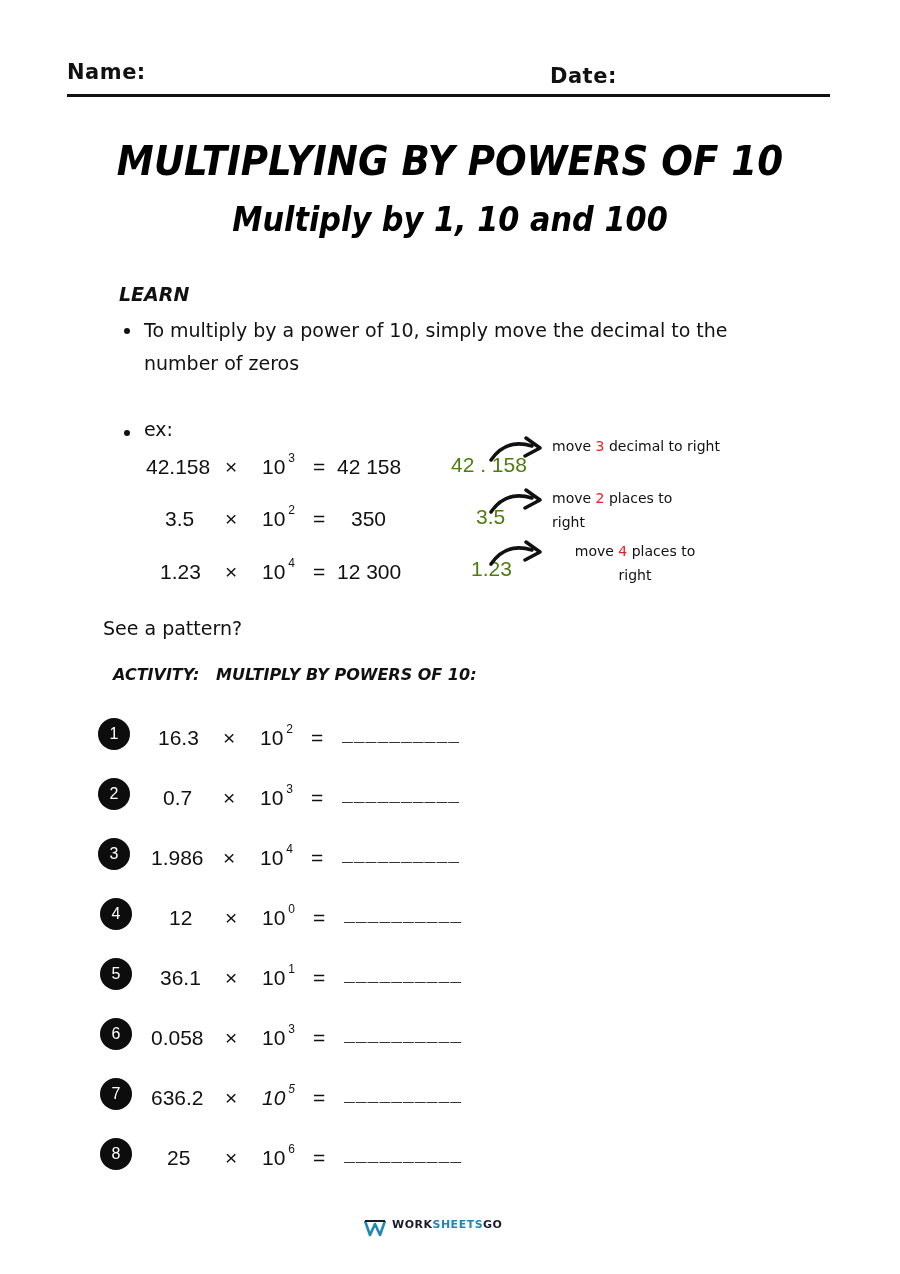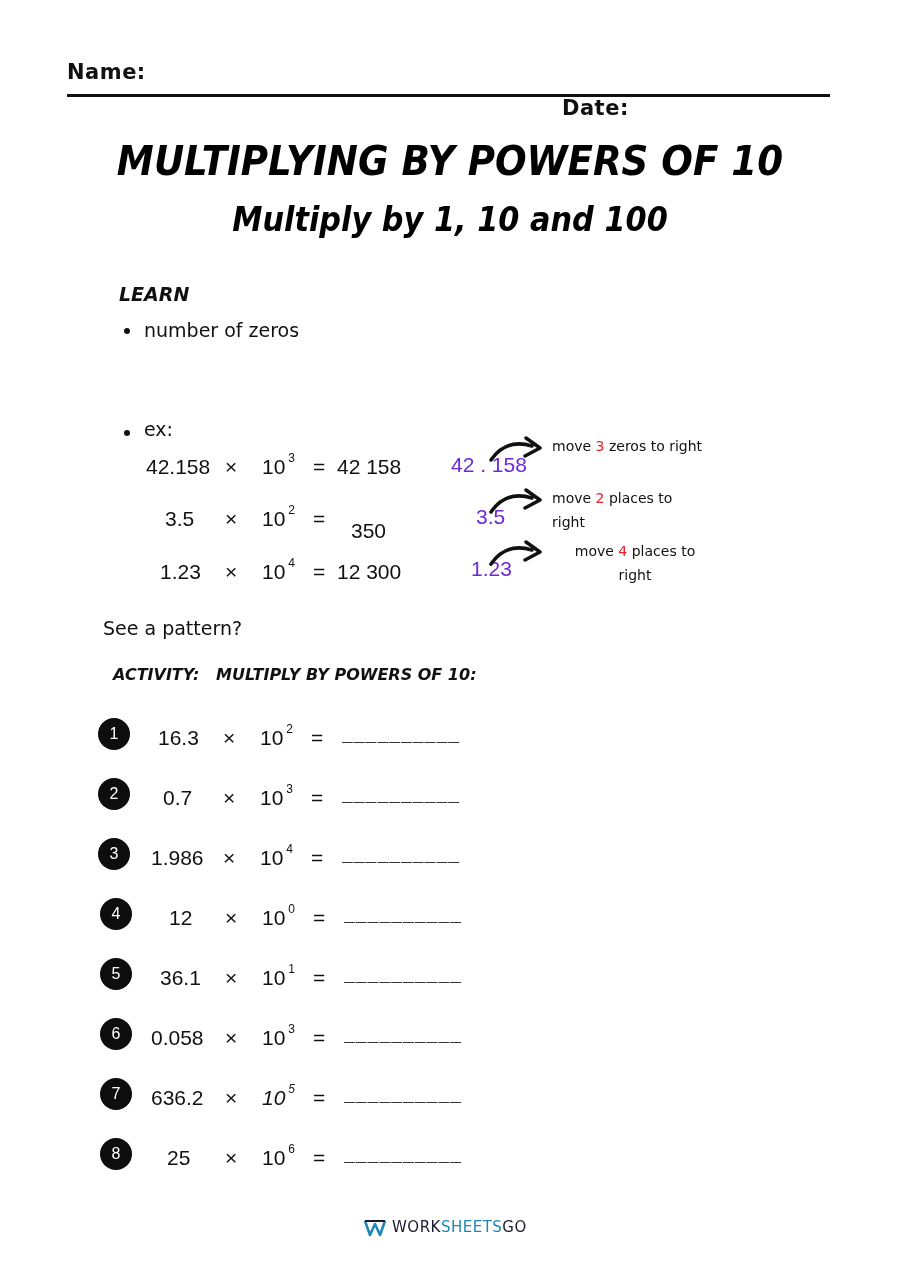--- a/index.html
+++ b/index.html
@@ -11,76 +11,77 @@
   .title { left: 0; width: 900px; text-align: center; font-family: "DejaVu Sans", sans-serif;
            font-weight: bold; font-style: italic; color: #000; }
   .title-main { top: 138px; font-size: 40px; letter-spacing: 0px; transform: scaleX(0.93); }
   .title-sub { top: 200px; font-size: 33px; transform: scaleX(0.92); }
   .section { font-family: "DejaVu Sans", sans-serif; font-weight: bold; font-style: italic; font-size: 19px; margin-left: 16px; }
   .body-text { font-family: "DejaVu Sans", sans-serif; font-size: 19px; line-height: 33px; color: #111; }
   .bullet { width: 6px; height: 6px; border-radius: 50%; background: #111; }
   .eq { font-family: "Liberation Sans", sans-serif; font-size: 21px; color: #111; }
   .eq sup { font-size: 12px; position: relative; top: -4px; margin-left: 3px; }
   .red { color: #ee1c24; }
-  .red-num { font-family: "Liberation Sans", sans-serif; font-size: 21px; color: #6d28d9; }
+  .red-num { font-family: "Liberation Sans", sans-serif; font-size: 21px; color: #4d7c0f; }
   .note { font-family: "DejaVu Sans", sans-serif; font-size: 14px; line-height: 24px; color: #111; }
   .num-circle { width: 32px; height: 32px; border-radius: 50%; background: #0d0d0d; color: #fff;
                 font-family: "Liberation Sans", sans-serif; font-size: 16px; text-align: center; line-height: 32px; }
   .blank { font-family: "Liberation Mono", monospace; font-size: 18px; letter-spacing: 1px; }
-  .logo-text { font-family: "DejaVu Sans", sans-serif; font-weight: normal; font-size: 15px; letter-spacing: 0.5px; }
+  .logo-text { font-family: "DejaVu Sans", sans-serif; font-weight: bold; font-size: 11px; letter-spacing: 0.5px; }
 </style>
 </head>
 <body>
 
 <div class="abs hdr-label" style="left:67px; top:60px;">Name:</div>
-<div class="abs hdr-label" style="left:562px; top:64px;margin-top:32px;">Date:</div>
+<div class="abs hdr-label" style="left:550px; top:64px;">Date:</div>
 <div class="abs hdr-line"></div>
 
 <div class="abs title title-main">MULTIPLYING BY POWERS OF 10</div>
 <div class="abs title title-sub">Multiply by 1, 10 and 100</div>
 
 <div class="abs section" style="left:103px; top:283px;">LEARN</div>
 
 <div class="abs bullet" style="left:124px; top:328px;"></div>
 <div class="abs body-text" style="left:144px; top:314px; width:680px;">
+  <div>To multiply by a power of 10, simply move the decimal to the</div>
   <div>number of zeros</div>
 </div>
 
 <div class="abs bullet" style="left:124px; top:430px;"></div>
 <div class="abs body-text" style="left:144px; top:413px;">ex:</div>
 
 <div>
 
   <div class="abs eq" style="left:146px; top:455px;">42.158</div>
   <div class="abs eq" style="left:225px; top:455px;">×</div>
   <div class="abs eq" style="left:262px; top:455px;"><span>10</span><sup>3</sup></div>
   <div class="abs eq" style="left:313px; top:455px;">=</div>
   <div class="abs eq" style="left:337px; top:455px;">42 158</div>
 
   <div class="abs eq" style="left:165px; top:507px;">3.5</div>
   <div class="abs eq" style="left:225px; top:507px;">×</div>
   <div class="abs eq" style="left:262px; top:507px;"><span>10</span><sup>2</sup></div>
   <div class="abs eq" style="left:313px; top:507px;">=</div>
-  <div class="abs eq" style="left:351px; top:519px;">350</div>
+  <div class="abs eq" style="left:351px; top:507px;">350</div>
 
   <div class="abs eq" style="left:160px; top:560px;">1.23</div>
   <div class="abs eq" style="left:225px; top:560px;">×</div>
   <div class="abs eq" style="left:262px; top:560px;"><span>10</span><sup>4</sup></div>
   <div class="abs eq" style="left:313px; top:560px;">=</div>
   <div class="abs eq" style="left:337px; top:560px;">12 300</div>
 </div>
 
 <div>
 
   <div class="abs red-num" style="left:451px; top:453px;">42 . 158</div>
   <svg class="abs" style="left:488px; top:436px;" width="56" height="26" viewBox="0 0 56 26">
     <path d="M3 24 Q 18 2 44 10" fill="none" stroke="#111" stroke-width="3.5" stroke-linecap="round"></path>
     <path d="M38 2 L52 12 L37 20" fill="none" stroke="#111" stroke-width="3.5" stroke-linecap="round" stroke-linejoin="round"></path>
   </svg>
-  <div class="abs note" style="left:552px; top:434px;"><span>move </span><span class="red">3</span><span> zeros to right</span></div>
+  <div class="abs note" style="left:552px; top:434px;"><span>move </span><span class="red">3</span><span> decimal to right</span></div>
 
   <div class="abs red-num" style="left:476px; top:505px;">3.5</div>
   <svg class="abs" style="left:488px; top:488px;" width="56" height="26" viewBox="0 0 56 26">
     <path d="M3 24 Q 18 2 44 10" fill="none" stroke="#111" stroke-width="3.5" stroke-linecap="round"></path>
     <path d="M38 2 L52 12 L37 20" fill="none" stroke="#111" stroke-width="3.5" stroke-linecap="round" stroke-linejoin="round"></path>
   </svg>
   <div class="abs note" style="left:552px; top:486px;">
     <div><span>move </span><span class="red">2</span><span> places to</span></div>
     <div>right</div>
   </div>

